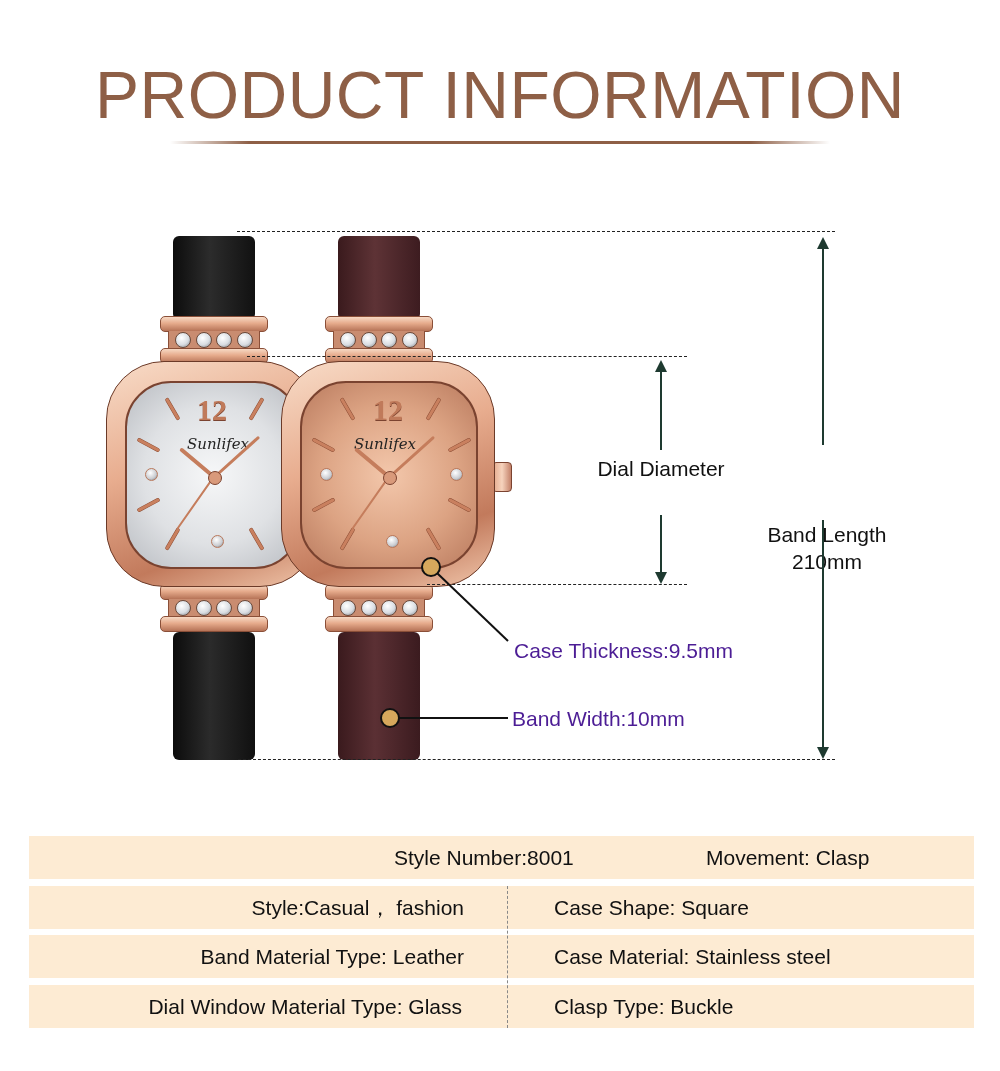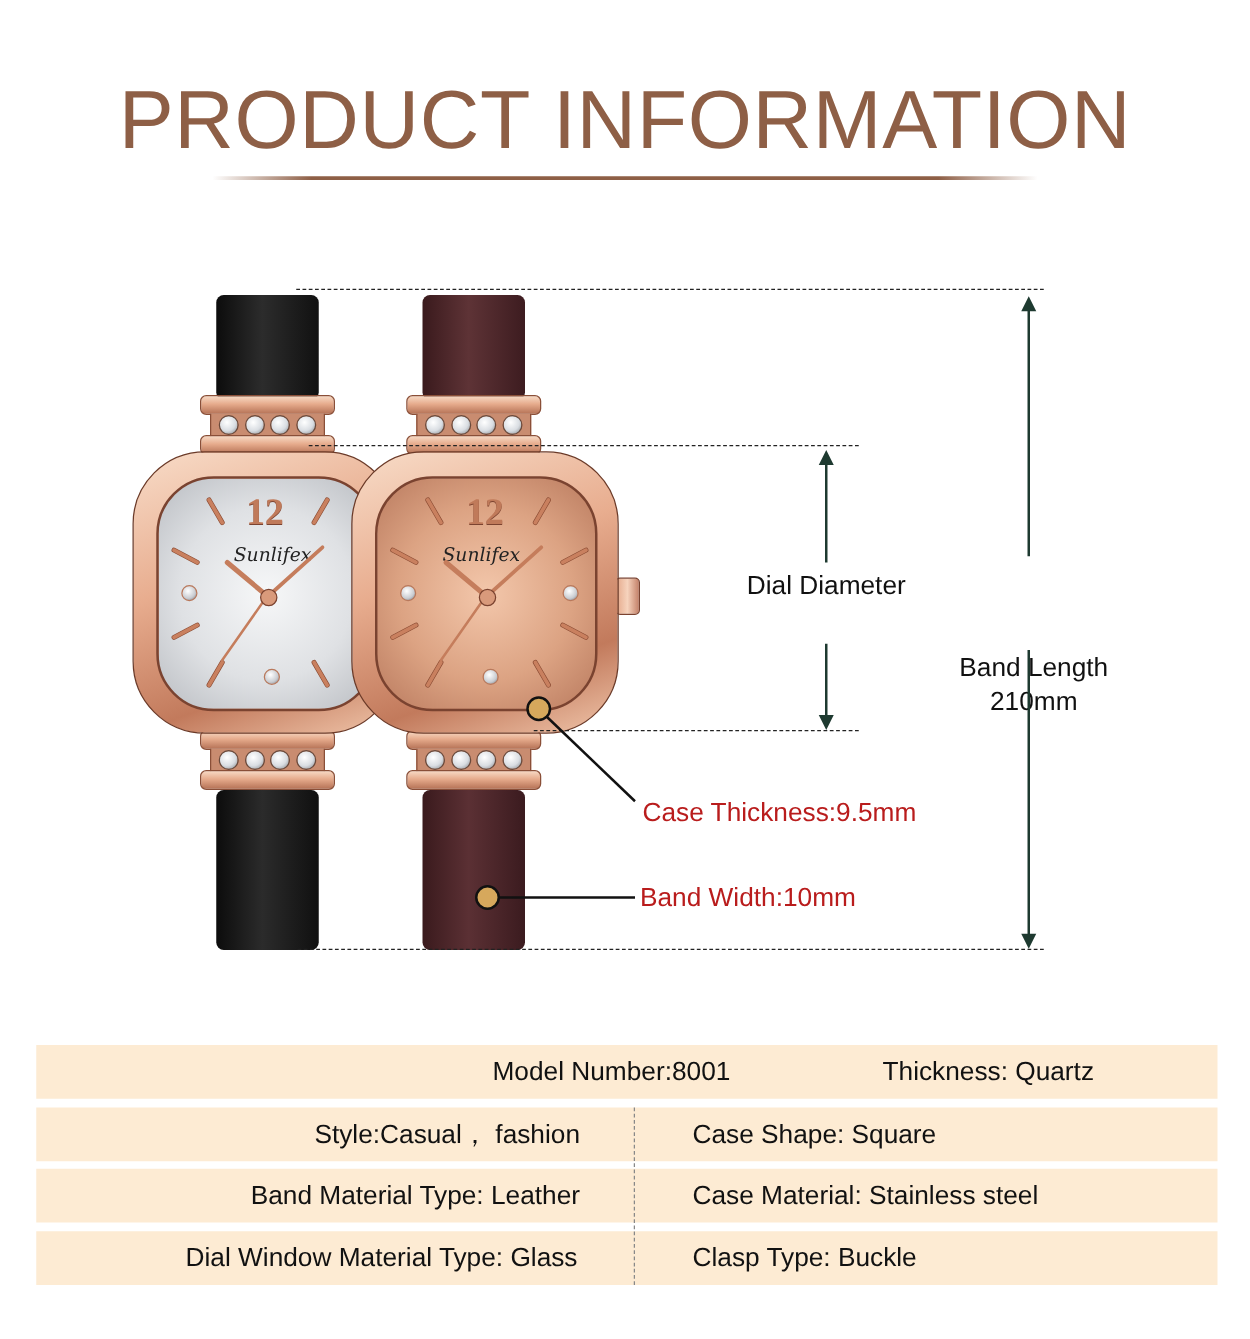--- a/index.html
+++ b/index.html
@@ -9,21 +9,21 @@
   .title { left:0; top:58px; width:1000px; text-align:center; font-size:66px; color:#8e5f46; letter-spacing:0.5px; line-height:74px; }
   .title-rule { left:170px; top:141px; width:660px; height:3px;
     background:linear-gradient(90deg, rgba(142,95,70,0) 0%, #8e5f46 12%, #8e5f46 88%, rgba(142,95,70,0) 100%); }
 
   .dash { height:0; border-top:1.5px dashed #222; }
   .arrow-line { width:2px; background:#1e3a30; }
   .arrow-up { width:0; height:0; border-left:6px solid transparent; border-right:6px solid transparent; border-bottom:12px solid #1e3a30; }
   .arrow-down { width:0; height:0; border-left:6px solid transparent; border-right:6px solid transparent; border-top:12px solid #1e3a30; }
 
   .dim-label { font-size:21px; color:#111; text-align:center; line-height:27px; }
-  .callout { font-size:21px; color:#b91c1c; line-height:26px; }
+  .callout { font-size:21px; color:#4c1d95; line-height:26px; }
   .dot { width:16px; height:16px; border-radius:50%; background:#d6a85c; border:2px solid #111; box-sizing:content-box; }
 
   
   .row { left:29px; width:945px; height:43px; background:#fdebd3; }
   .cell { position:absolute; top:0; height:43px; line-height:43px; font-size:21px; color:#111; white-space:nowrap; }
   .divider { left:507px; top:886px; height:142px; border-left:1.3px dashed #888; }
 
   
   .strap { border-radius:6px; }
   .lug { border-radius:5px; background:linear-gradient(180deg,#f7d9c4 0%,#e6ab8c 45%,#b67357 100%); border:1px solid #8a4f38; box-sizing:border-box; }
@@ -155,22 +155,22 @@
     <line x1="398" y1="718" x2="508" y2="718" stroke="#111" stroke-width="2"></line>
   </svg>
   <div class="abs callout" style="left:514px;top:638px;">Case Thickness:9.5mm</div>
 
   <div class="abs dot" style="left:380px;top:708px;"></div>
   <div class="abs callout" style="left:512px;top:706px;">Band Width:10mm</div>
 </div>
 
 <div>
   <div class="abs row" style="top:836px;">
-    <span class="cell" style="left:365px;">Model Number:8001</span>
-    <span class="cell" style="left:677px;">Thickness: Quartz</span>
+    <span class="cell" style="left:365px;">Style Number:8001</span>
+    <span class="cell" style="left:677px;">Movement: Clasp</span>
   </div>
   <div class="abs row" style="top:886px;">
     <span class="cell" style="left:525px;">Case Shape: Square</span>
     <span class="cell" style="right:510px;">Style:Casual， fashion</span>
   </div>
   <div class="abs row" style="top:935px;">
     <span class="cell" style="left:525px;">Case Material: Stainless steel</span>
     <span class="cell" style="right:510px;">Band Material Type: Leather</span>
   </div>
   <div class="abs row" style="top:985px;">

